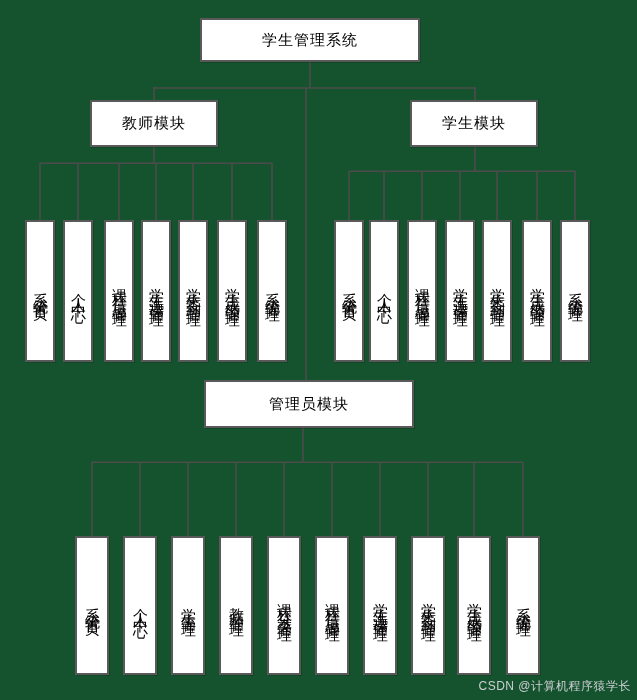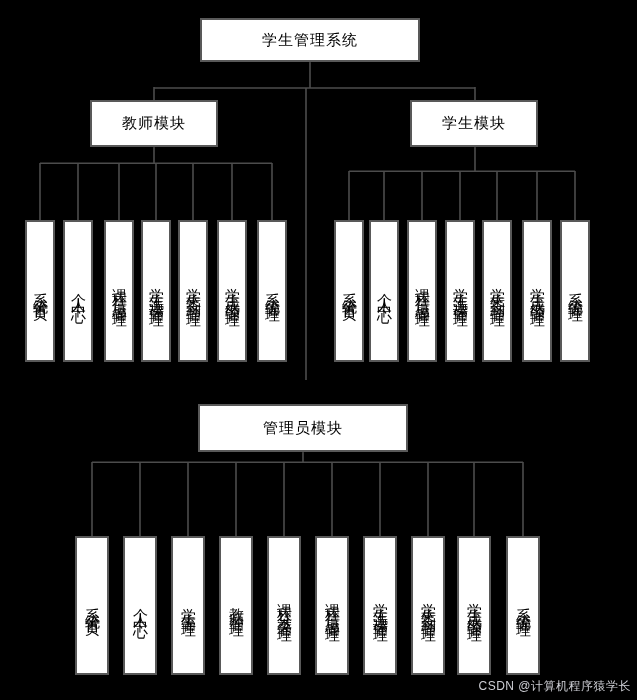--- a/index.html
+++ b/index.html
@@ -1,20 +1,20 @@
 <!DOCTYPE html>
 <html><head>
 <meta charset="utf-8">
 <style>
   html, body { margin: 0; padding: 0; background: #ffffff; }
   .canvas {
     position: relative;
     width: 637px;
     height: 700px;
-    background: #000000;
+    background: #14532d;
     font-family: "Liberation Sans", "DejaVu Sans", sans-serif;
     color: #000000;
     overflow: hidden;
   }
   .connectors {
     position: absolute;
     left: 0; top: 0;
     width: 637px; height: 700px;
   }
   .node {
@@ -42,21 +42,21 @@
     height: 142px;
   }
   .vnode.admin {
     top: 536px;
     width: 34px;
     height: 139px;
   }
   .root-node   { left: 200px; top: 18px;  width: 220px; height: 44px; }
   .teacher-box { left: 90px;  top: 100px; width: 128px; height: 47px; }
   .student-box { left: 410px; top: 100px; width: 128px; height: 47px; }
-  .admin-box   { left: 198px; top: 380px; width: 210px; height: 48px; margin-top: 24px; }
+  .admin-box   { left: 204px; top: 380px; width: 210px; height: 48px; }
   .watermark {
     position: absolute;
     right: 6px;
     top: 678px;
     font-size: 12px;
     color: #cdced4;
     letter-spacing: 0.5px;
     white-space: nowrap;
   }
 </style>

